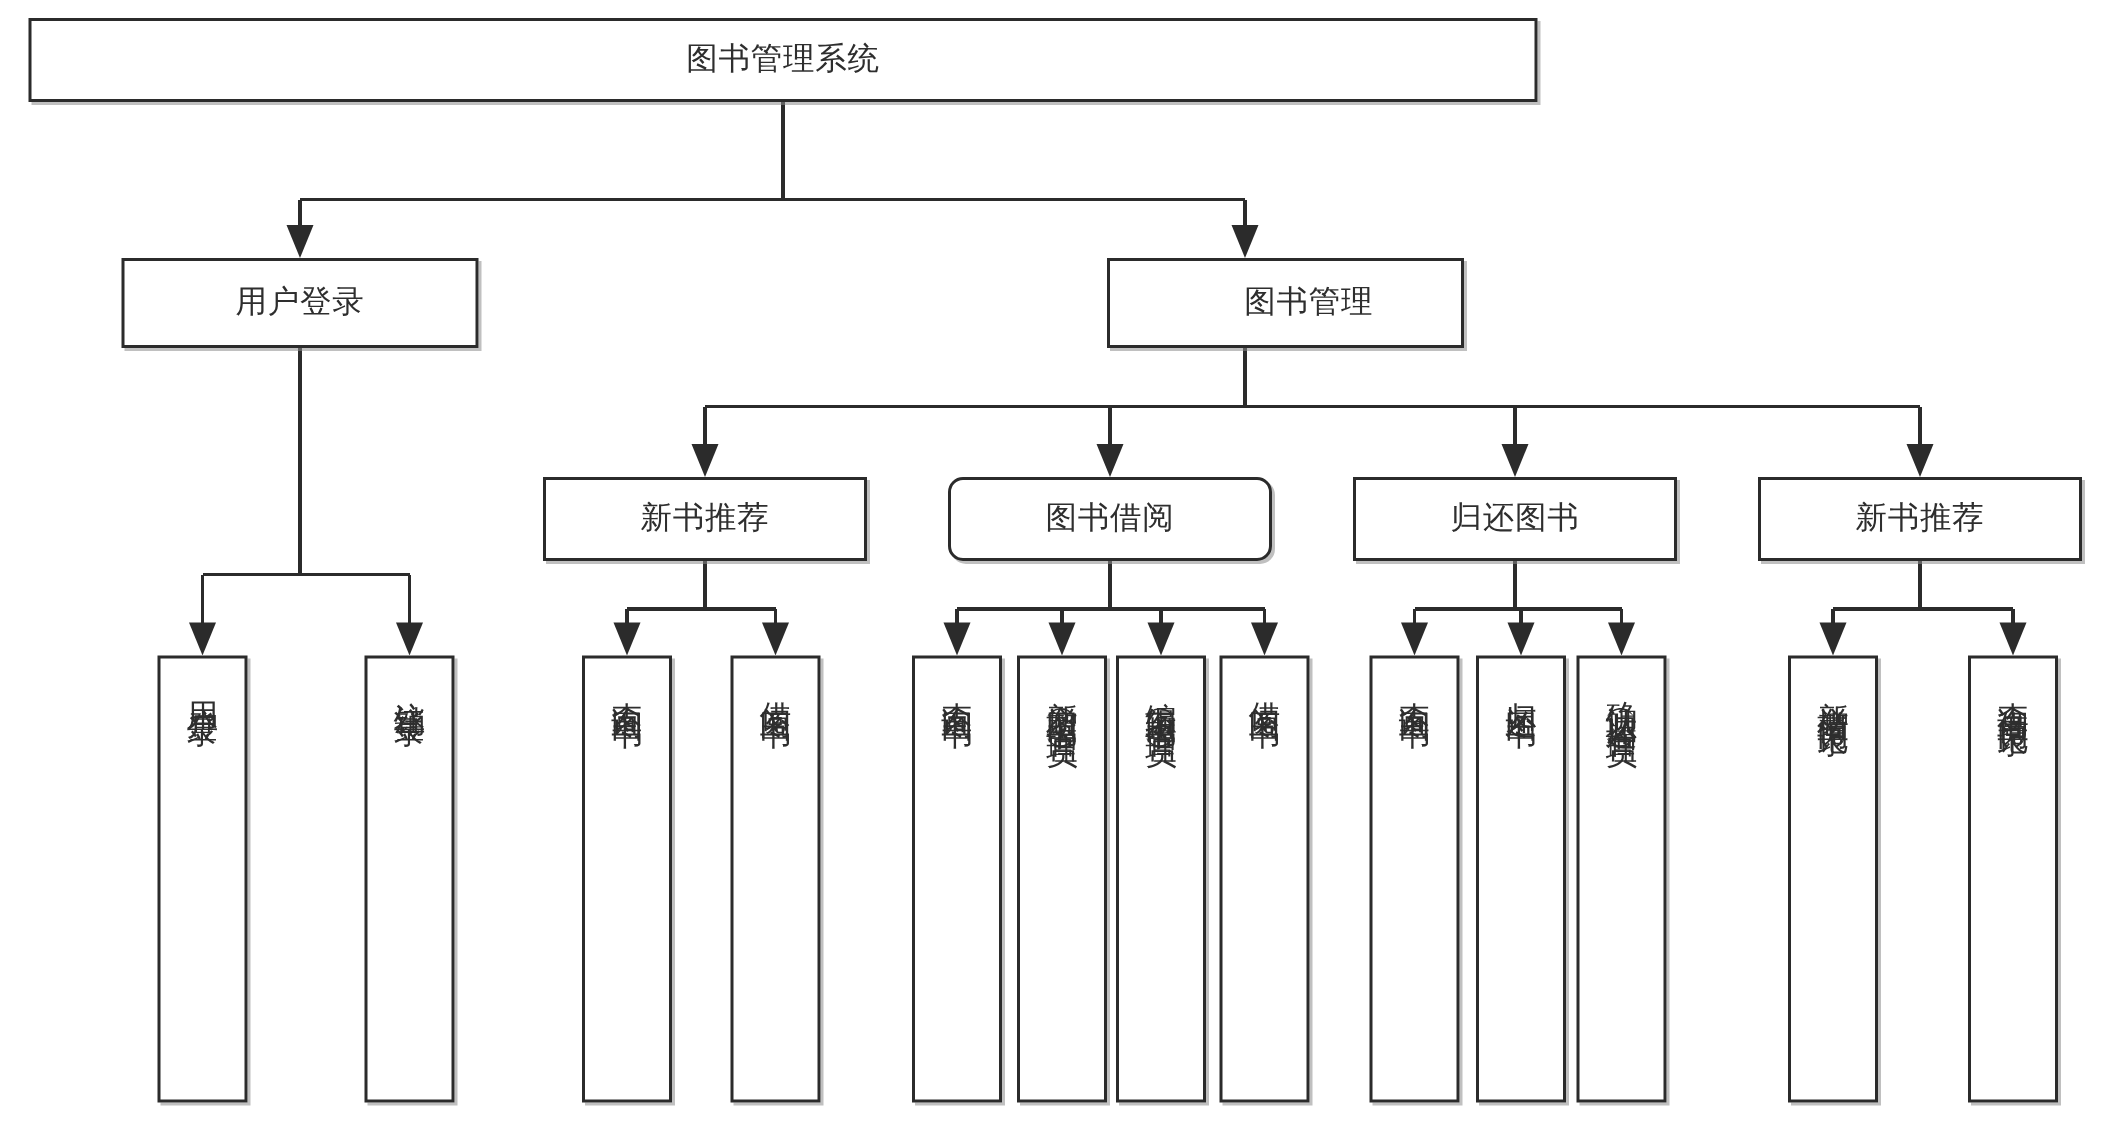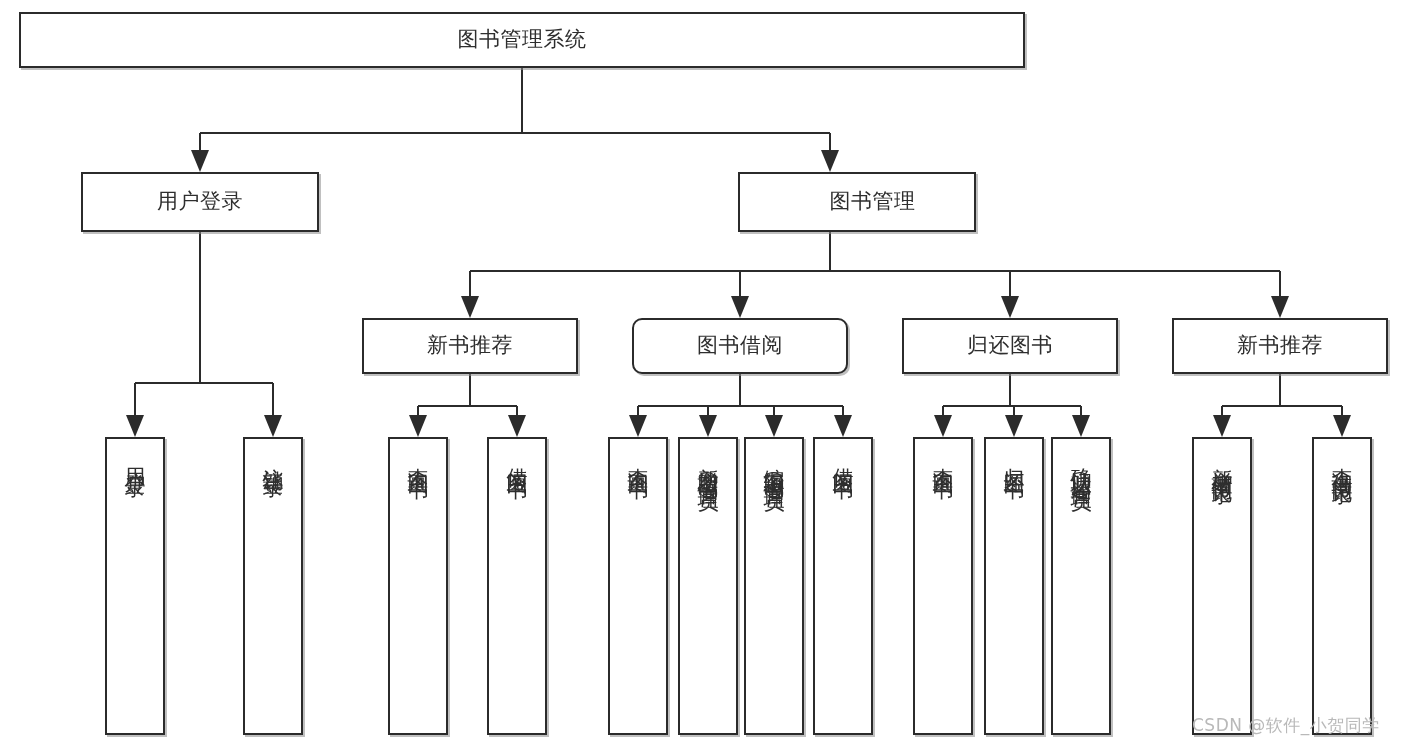--- a/index.html
+++ b/index.html
@@ -189,14 +189,13 @@
   <div class="node vertical" id="node-leaf-confirm-return" style="left: 1051px; top: 437px; width: 60px; height: 298px;">
     <span class="node-label">确认归还（管理员）</span>
   </div>
   <div class="node vertical" id="node-leaf-add-record" style="left: 1192px; top: 437px; width: 60px; height: 298px;">
     <span class="node-label">新增借阅记录</span>
   </div>
   <div class="node vertical" id="node-leaf-query-record" style="left: 1312px; top: 437px; width: 60px; height: 298px;">
     <span class="node-label">查询借阅记录</span>
   </div>
 
-  <div class="watermark">CSDN @软件_小贺同学</div>
 </div>
 
 </body></html>

